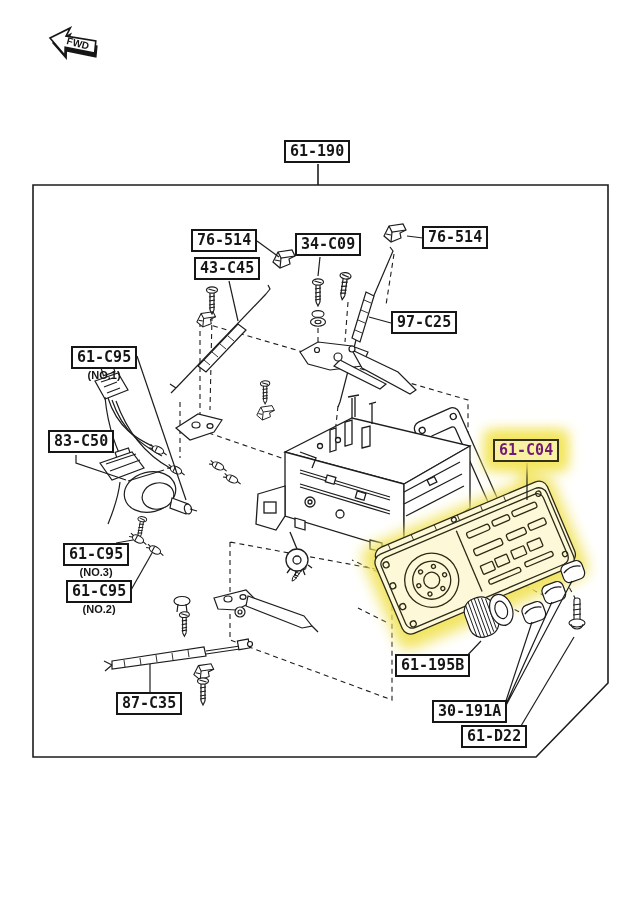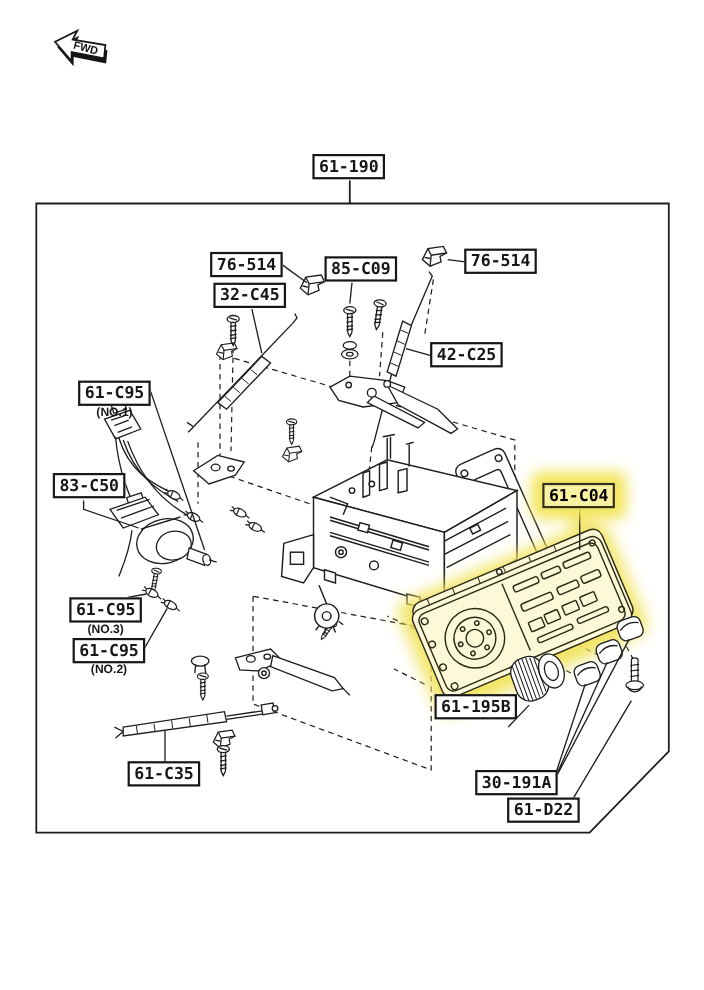--- a/index.html
+++ b/index.html
@@ -4,36 +4,36 @@
 <style>
   html,body{margin:0;padding:0;background:#fff;}
   .stage{position:relative;width:640px;height:900px;background:#fff;overflow:hidden;
          font-family:"DejaVu Sans Mono",monospace;}
   .stage svg{position:absolute;left:0;top:0;}
   .labels{position:absolute;left:0;top:0;width:628px;height:900px;}
   .plabel{position:absolute;display:flex;flex-direction:column;align-items:center;z-index:5;}
   .pbox{display:inline-block;border:2px solid #161616;background:#fff;color:#161616;
         padding:0 4px;font:bold 15px/19px "DejaVu Sans Mono",monospace;letter-spacing:0px;white-space:nowrap;}
   .psub{font:bold 11px/13px "Liberation Sans",sans-serif;color:#161616;margin-top:0px;}
-  .plabel.hl .pbox{background:#f8f1a2;border-color:#34301a;color:#000000;
+  .plabel.hl .pbox{background:#f8f1a2;border-color:#34301a;color:#701a75;
         box-shadow:0 0 12px 9px rgba(243,230,95,0.95);}
   
   #lbl-61-190{left:284px;top:140px}
   #lbl-76-514-a{left:191px;top:229px}
   #lbl-61-C45{left:194px;top:257px}
   #lbl-61-C09{left:295px;top:233px}
   #lbl-76-514-b{left:422px;top:226px}
   #lbl-61-C25{left:391px;top:311px}
   #lbl-61-C95-no1{left:71px;top:346px}
   #lbl-61-C50{left:48px;top:430px}
   #lbl-61-C95-no3{left:63px;top:543px}
   #lbl-61-C95-no2{left:66px;top:580px}
   #lbl-61-C35{left:116px;top:692px}
   #lbl-61-C04{left:493px;top:439px}
-  #lbl-61-195B{left:395px;top:631px}
+  #lbl-61-195B{left:395px;top:654px}
   #lbl-61-191A{left:432px;top:700px}
   #lbl-61-D22{left:461px;top:725px}
 </style>
 </head>
 <body>
 
 <div class="stage">
 
 <svg width="640" height="900" viewBox="0 0 640 900">
   <defs>
@@ -342,48 +342,48 @@
 </svg>
 
 <div class="labels">
       <div class="plabel" id="lbl-61-190">
         <span class="pbox">61-190</span>
       </div>
       <div class="plabel" id="lbl-76-514-a">
         <span class="pbox">76-514</span>
       </div>
       <div class="plabel" id="lbl-61-C45">
-        <span class="pbox">32-C45</span>
+        <span class="pbox">43-C45</span>
       </div>
       <div class="plabel" id="lbl-61-C09">
-        <span class="pbox">85-C09</span>
+        <span class="pbox">34-C09</span>
       </div>
       <div class="plabel" id="lbl-76-514-b">
         <span class="pbox">76-514</span>
       </div>
       <div class="plabel" id="lbl-61-C25">
-        <span class="pbox">42-C25</span>
+        <span class="pbox">97-C25</span>
       </div>
       <div class="plabel" id="lbl-61-C95-no1">
         <span class="pbox">61-C95</span>
         <span class="psub">(NO.1)</span>
       </div>
       <div class="plabel" id="lbl-61-C50">
         <span class="pbox">83-C50</span>
       </div>
       <div class="plabel" id="lbl-61-C95-no3">
         <span class="pbox">61-C95</span>
         <span class="psub">(NO.3)</span>
       </div>
       <div class="plabel" id="lbl-61-C95-no2">
         <span class="pbox">61-C95</span>
         <span class="psub">(NO.2)</span>
       </div>
       <div class="plabel" id="lbl-61-C35">
-        <span class="pbox">61-C35</span>
+        <span class="pbox">87-C35</span>
       </div>
       <div class="plabel hl" id="lbl-61-C04">
         <span class="pbox">61-C04</span>
       </div>
       <div class="plabel" id="lbl-61-195B">
         <span class="pbox">61-195B</span>
       </div>
       <div class="plabel" id="lbl-61-191A">
         <span class="pbox">30-191A</span>
       </div>

